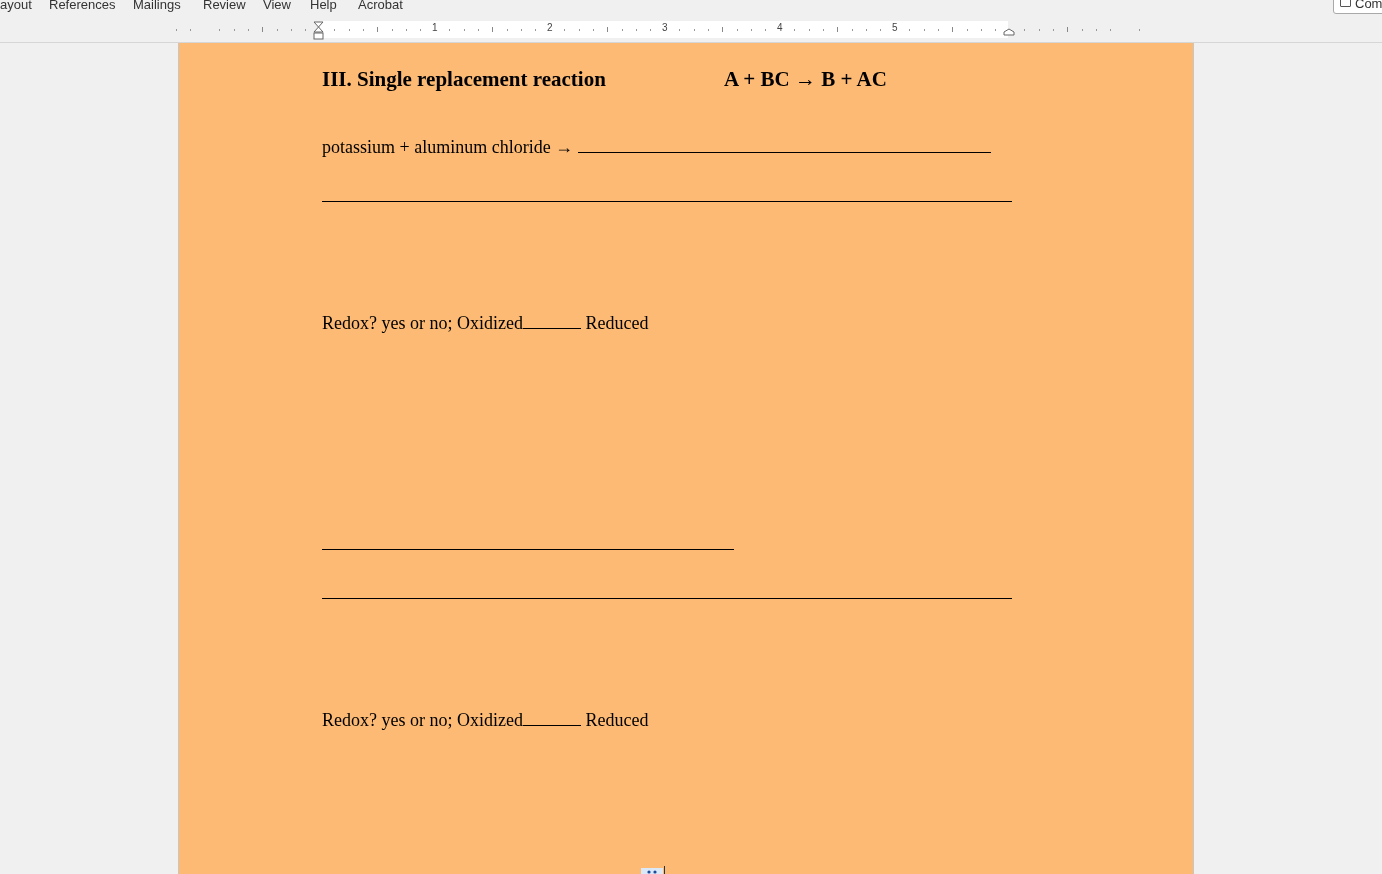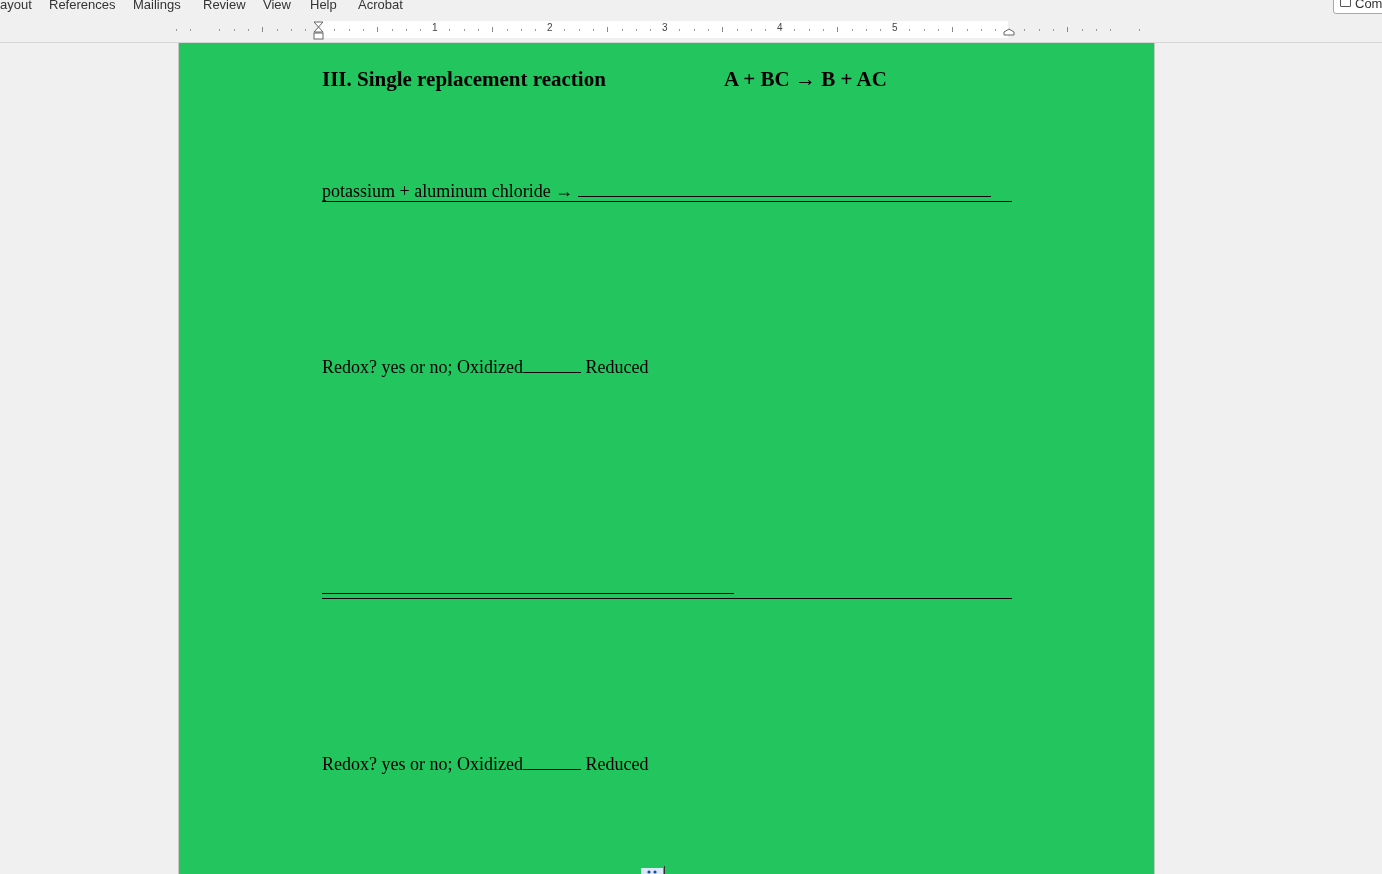--- a/index.html
+++ b/index.html
@@ -31,31 +31,31 @@
   .ruler-tick { position:absolute; top:11px; width:1px; background:#888; }
   .ruler-dot { position:absolute; top:11px; width:1px; height:2px; background:#999; }
   .ruler-num { position:absolute; top:4px; font-size:10px; color:#444; }
   .indent-marker {
     position:absolute; left:313px; top:3px; width:11px; height:20px;
   }
   .right-indent { position:absolute; left:1003px; top:10px; width:12px; height:8px; }
   
   .page {
     position:absolute; left:178px; top:43px; width:975px; height:831px;
-    background:#22c55e; border-left:1px solid #c6c6c6; border-right:1px solid #c6c6c6;
+    background:#fdba74; border-left:1px solid #c6c6c6; border-right:1px solid #c6c6c6;padding-left:39px;
   }
   .doc { font-family:"Liberation Serif", serif; color:#000; }
   .heading {
     position:absolute; left:143px; top:24px; font-size:21px; font-weight:bold; white-space:nowrap;
   }
   .formula {
     position:absolute; left:545px; top:24px; font-size:21px; font-weight:bold; white-space:nowrap;
   }
   .line-text {
-    position:absolute; left:143px; font-size:18px; white-space:nowrap;margin-top:44px;
+    position:absolute; left:143px; font-size:18px; white-space:nowrap;
   }
   .blank {
     display:inline-block; border-bottom:1px solid #000; vertical-align:baseline; height:1px;
   }
   .full-blank {
     position:absolute; left:143px; width:690px; height:0; border-top:1px solid #000;
   }
   .cursor-mark {
     position:absolute; left:462px; top:823px; width:26px; height:8px;
   }

